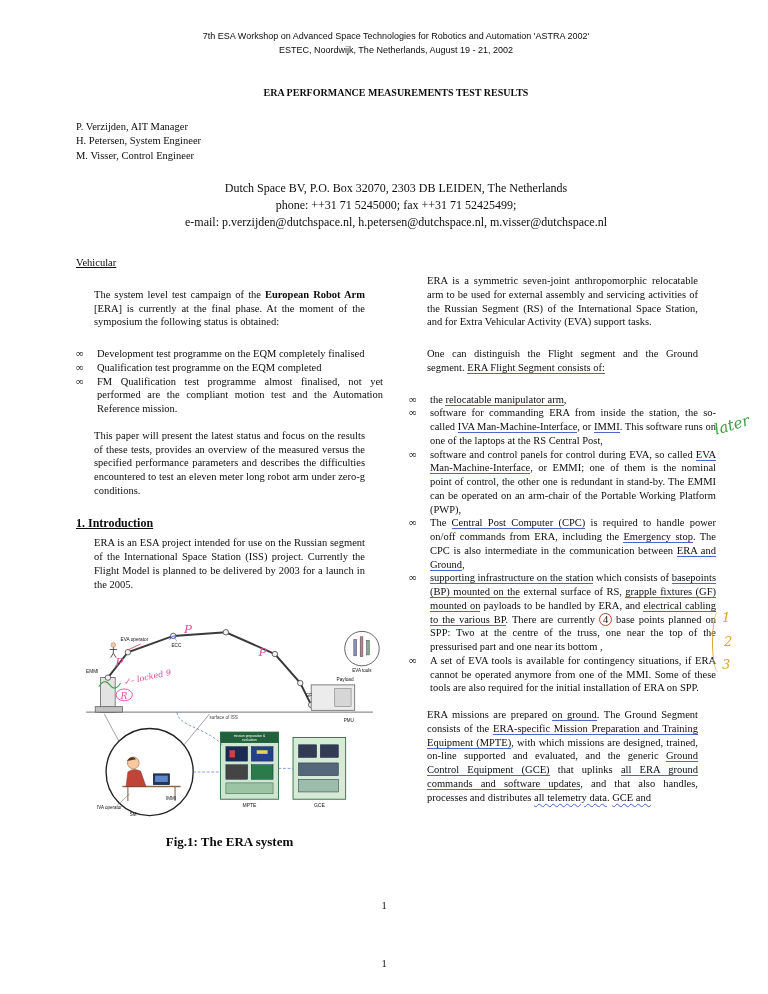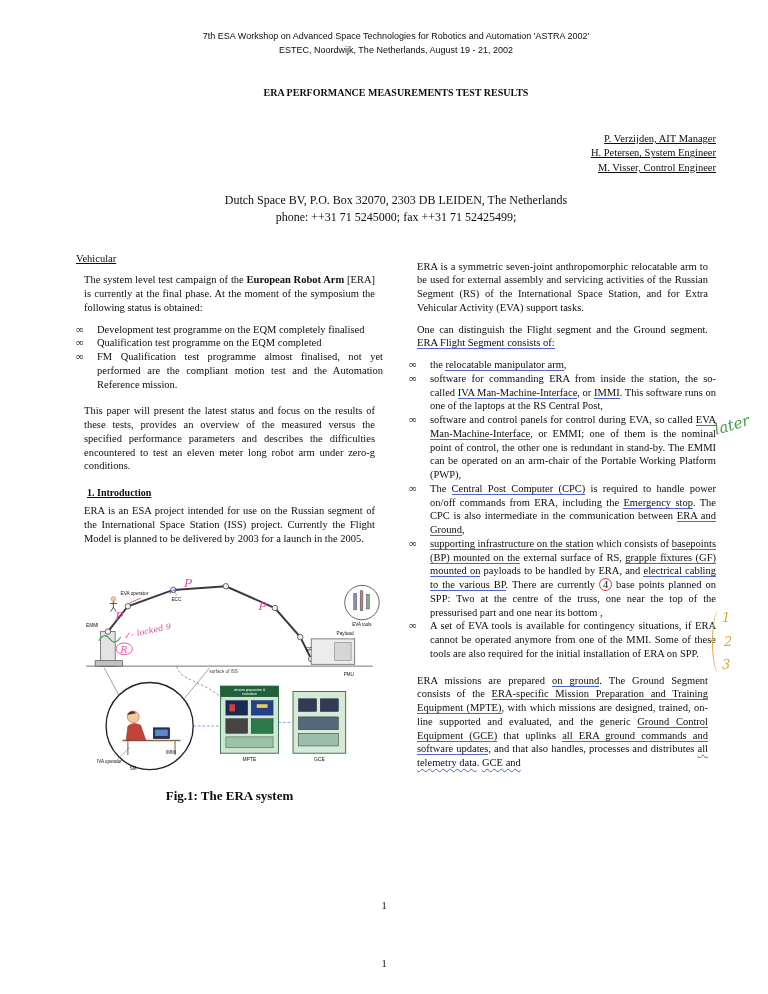--- a/index.html
+++ b/index.html
@@ -3,30 +3,30 @@
 <meta charset="utf-8">
 <style>
   html,body{margin:0;padding:0;}
   body{background:#ffffff;}
   .page{width:768px;height:994px;position:relative;background:#ffffff;color:#0d0d0d;
         font-family:"Liberation Serif",serif;overflow:hidden;}
   .content{position:absolute;left:76px;top:0;width:640px;}
   .hdr{padding-top:30px;text-align:center;font-family:"Liberation Sans",sans-serif;
        font-size:9px;line-height:1.5;}
   .title{margin-top:30px;text-align:center;font-weight:bold;font-size:10px;}
-  .authors{margin-top:34px;text-align:right;font-size:10.5px;line-height:1.38;text-decoration:underline;}
+  .authors{margin-top:22px;text-align:left;font-size:10.5px;line-height:1.38;}
   .affil{margin-top:17px;text-align:center;font-size:12px;line-height:1.38;}
   .cols{margin-top:26px;display:flex;gap:26px;}
   .col{width:307px;font-size:10.5px;line-height:1.31;text-align:justify;}
-  p{margin:8px;}
+  p{margin:18px;}
   .gap{margin-top:13px;}
   .smallgap{margin-top:5px;}
   .u{text-decoration:underline;}
   .b{font-weight:bold;}
-  .sech{font-weight:bold;margin-top:13px;font-size:10px;margin-left:11px;}
+  .sech{font-weight:bold;margin-top:13px;font-size:12px;}
   ul.blt{list-style:none;margin:0;padding:0;}
   ul.blt li{display:flex;align-items:flex-start;}
   .mk{flex:0 0 13px;text-align:left;}
   .bt{flex:1;padding-left:8px;text-align:justify;display:block;}
   
   .ink{border-bottom:1.3px solid rgba(46,74,196,0.85);}
   .inkw{text-decoration:underline wavy rgba(46,74,196,0.85) 1px;text-underline-offset:2px;}
   .circ4{display:inline-block;min-width:11px;text-align:center;border:1.4px solid #cf3a2e;
          border-radius:50%;line-height:11px;}
   
@@ -61,20 +61,21 @@
 
     <div class="authors">
       <div>P. Verzijden, AIT Manager</div>
       <div>H. Petersen, System Engineer</div>
       <div>M. Visser, Control Engineer</div>
     </div>
 
     <div class="affil">
       <div>Dutch Space BV, P.O. Box 32070, 2303 DB LEIDEN, The Netherlands</div>
       <div>phone: ++31 71 5245000; fax ++31 71 52425499;</div>
+      <div>e-mail: p.verzijden@dutchspace.nl, h.petersen@dutchspace.nl, m.visser@dutchspace.nl</div>
     </div>
 
     <div class="cols">
 
       <div class="col">
         <div class="u">Vehicular</div>
         <p><span>The system level test campaign of the </span><span class="b">European Robot Arm</span><span> [ERA] is currently at the final phase. At the moment of the symposium the following status is obtained:</span></p>
         <ul class="blt">
           <li>
             <span class="mk">∞</span>

